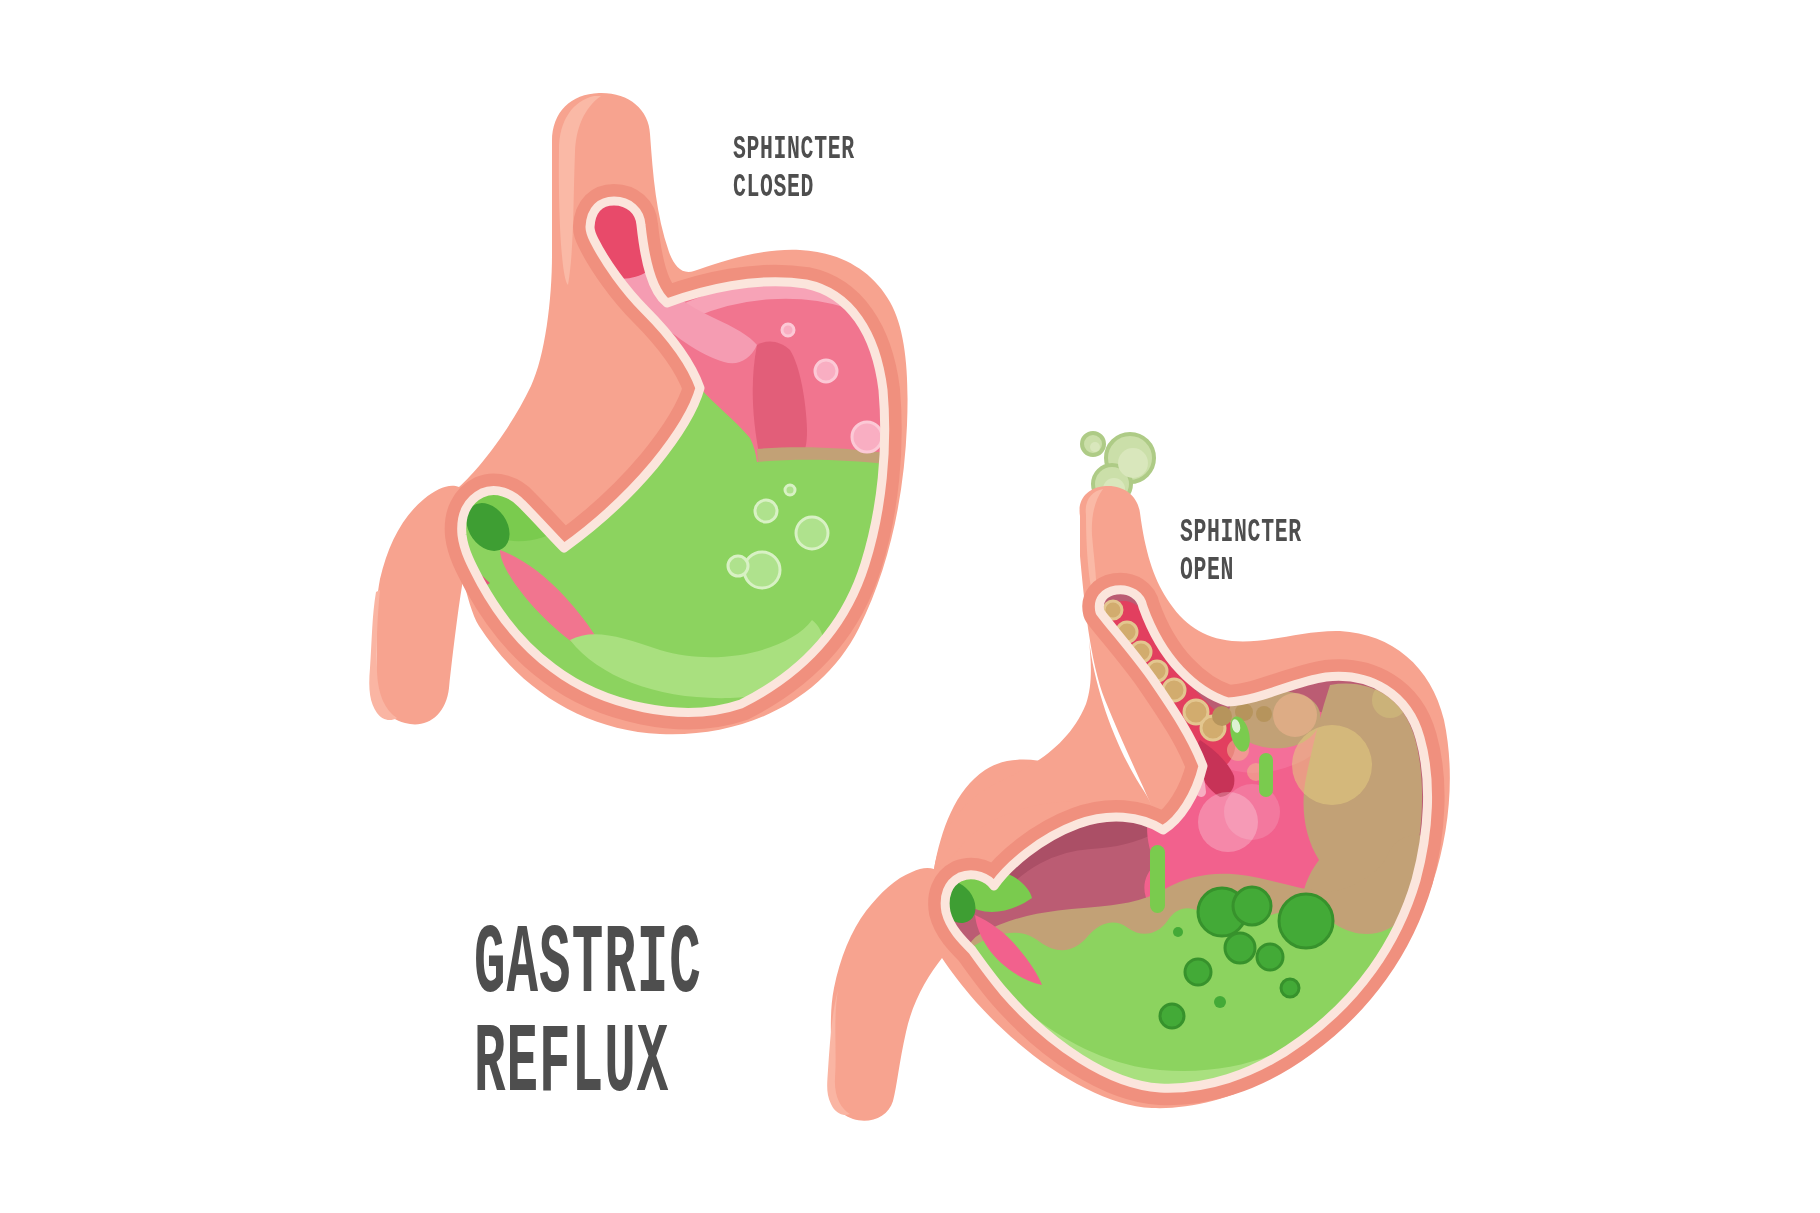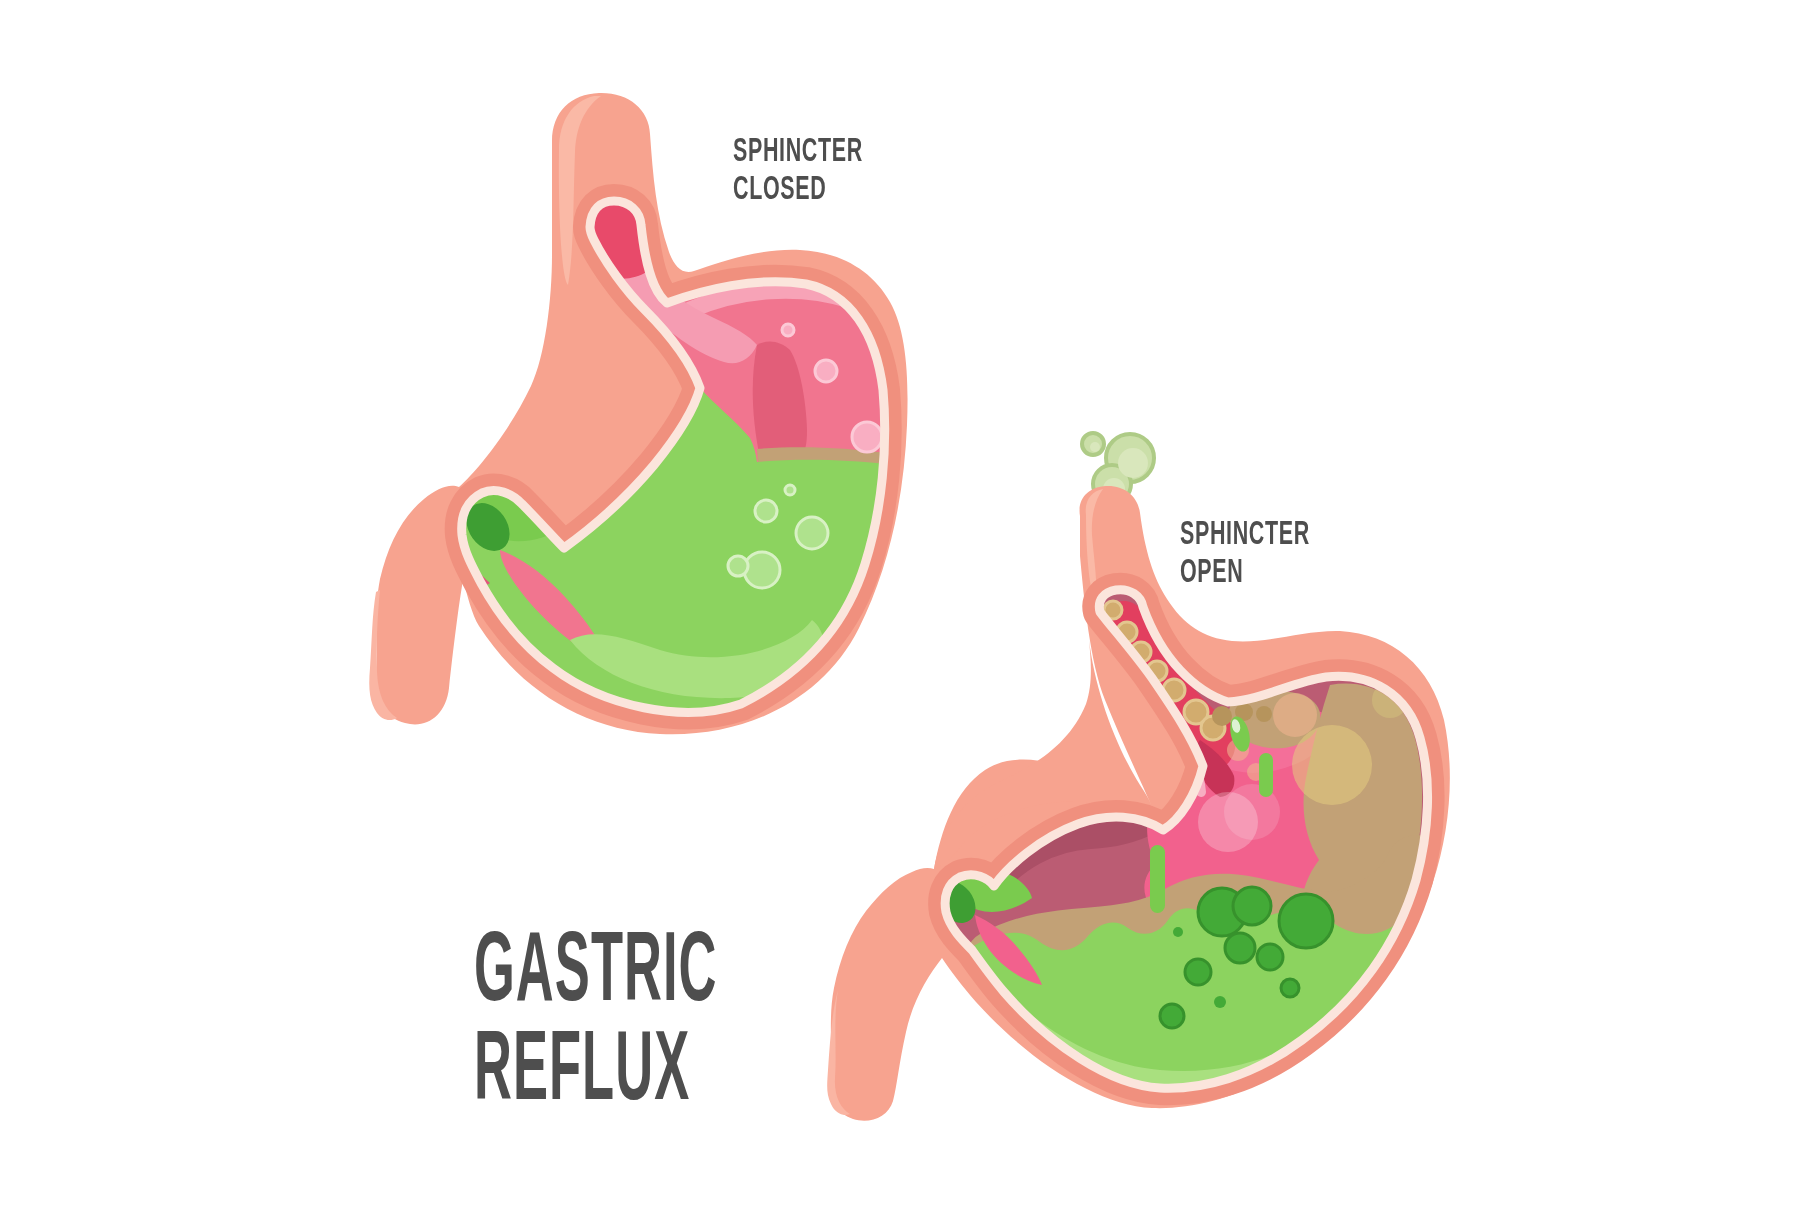--- a/index.html
+++ b/index.html
@@ -1,17 +1,17 @@
 <!DOCTYPE html>
 <html style="--c-background: #FFFFFF; --c-text: #4E4E4E; --c-wall: #F7A38F; --c-wall_dark: #F0907E; --c-wall_light: #FAB9A6; --c-lining: #FBE5DC; --c-interior_pink: #F1758F; --c-interior_mauve: #BB5C73; --c-crimson: #E84A6A; --c-crimson_open: #E23F5F; --c-acid: #8CD35F; --c-acid_light: #A9E07F; --c-acid_bright: #7ACB4E; --c-acid_dark: #43AA37; --c-pylorus: #3E9E33; --c-bile_tan: #C2A176; --c-bubble_tan: #CFA96A; --c-burp_fill: #CBDFA9; --c-burp_rim: #AECB86;"><head>
 <meta charset="utf-8">
 <style>
   html,body{margin:0;padding:0;background:#fff;}
   .canvas{position:relative;width:1684px;height:1213px;background:var(--c-background,#fff);overflow:hidden;
-          font-family:Liberation Sans, sans-serif;}
+          font-family:Liberation Mono, monospace;}
   .canvas svg{position:absolute;left:0;top:0;}
   .label{position:absolute;color:var(--c-text,#4e4e4e);font-weight:700;font-size:33px;line-height:38px;
          letter-spacing:1px;transform:scaleX(0.65);transform-origin:left top;white-space:nowrap;}
   .label span{display:block;}
   .title{position:absolute;color:var(--c-text,#4e4e4e);font-weight:700;font-size:99px;line-height:99px;
          letter-spacing:2px;transform:scaleX(0.53);transform-origin:left top;white-space:nowrap;}
   .title span{display:block;}
 </style>
 </head>
 <body>

